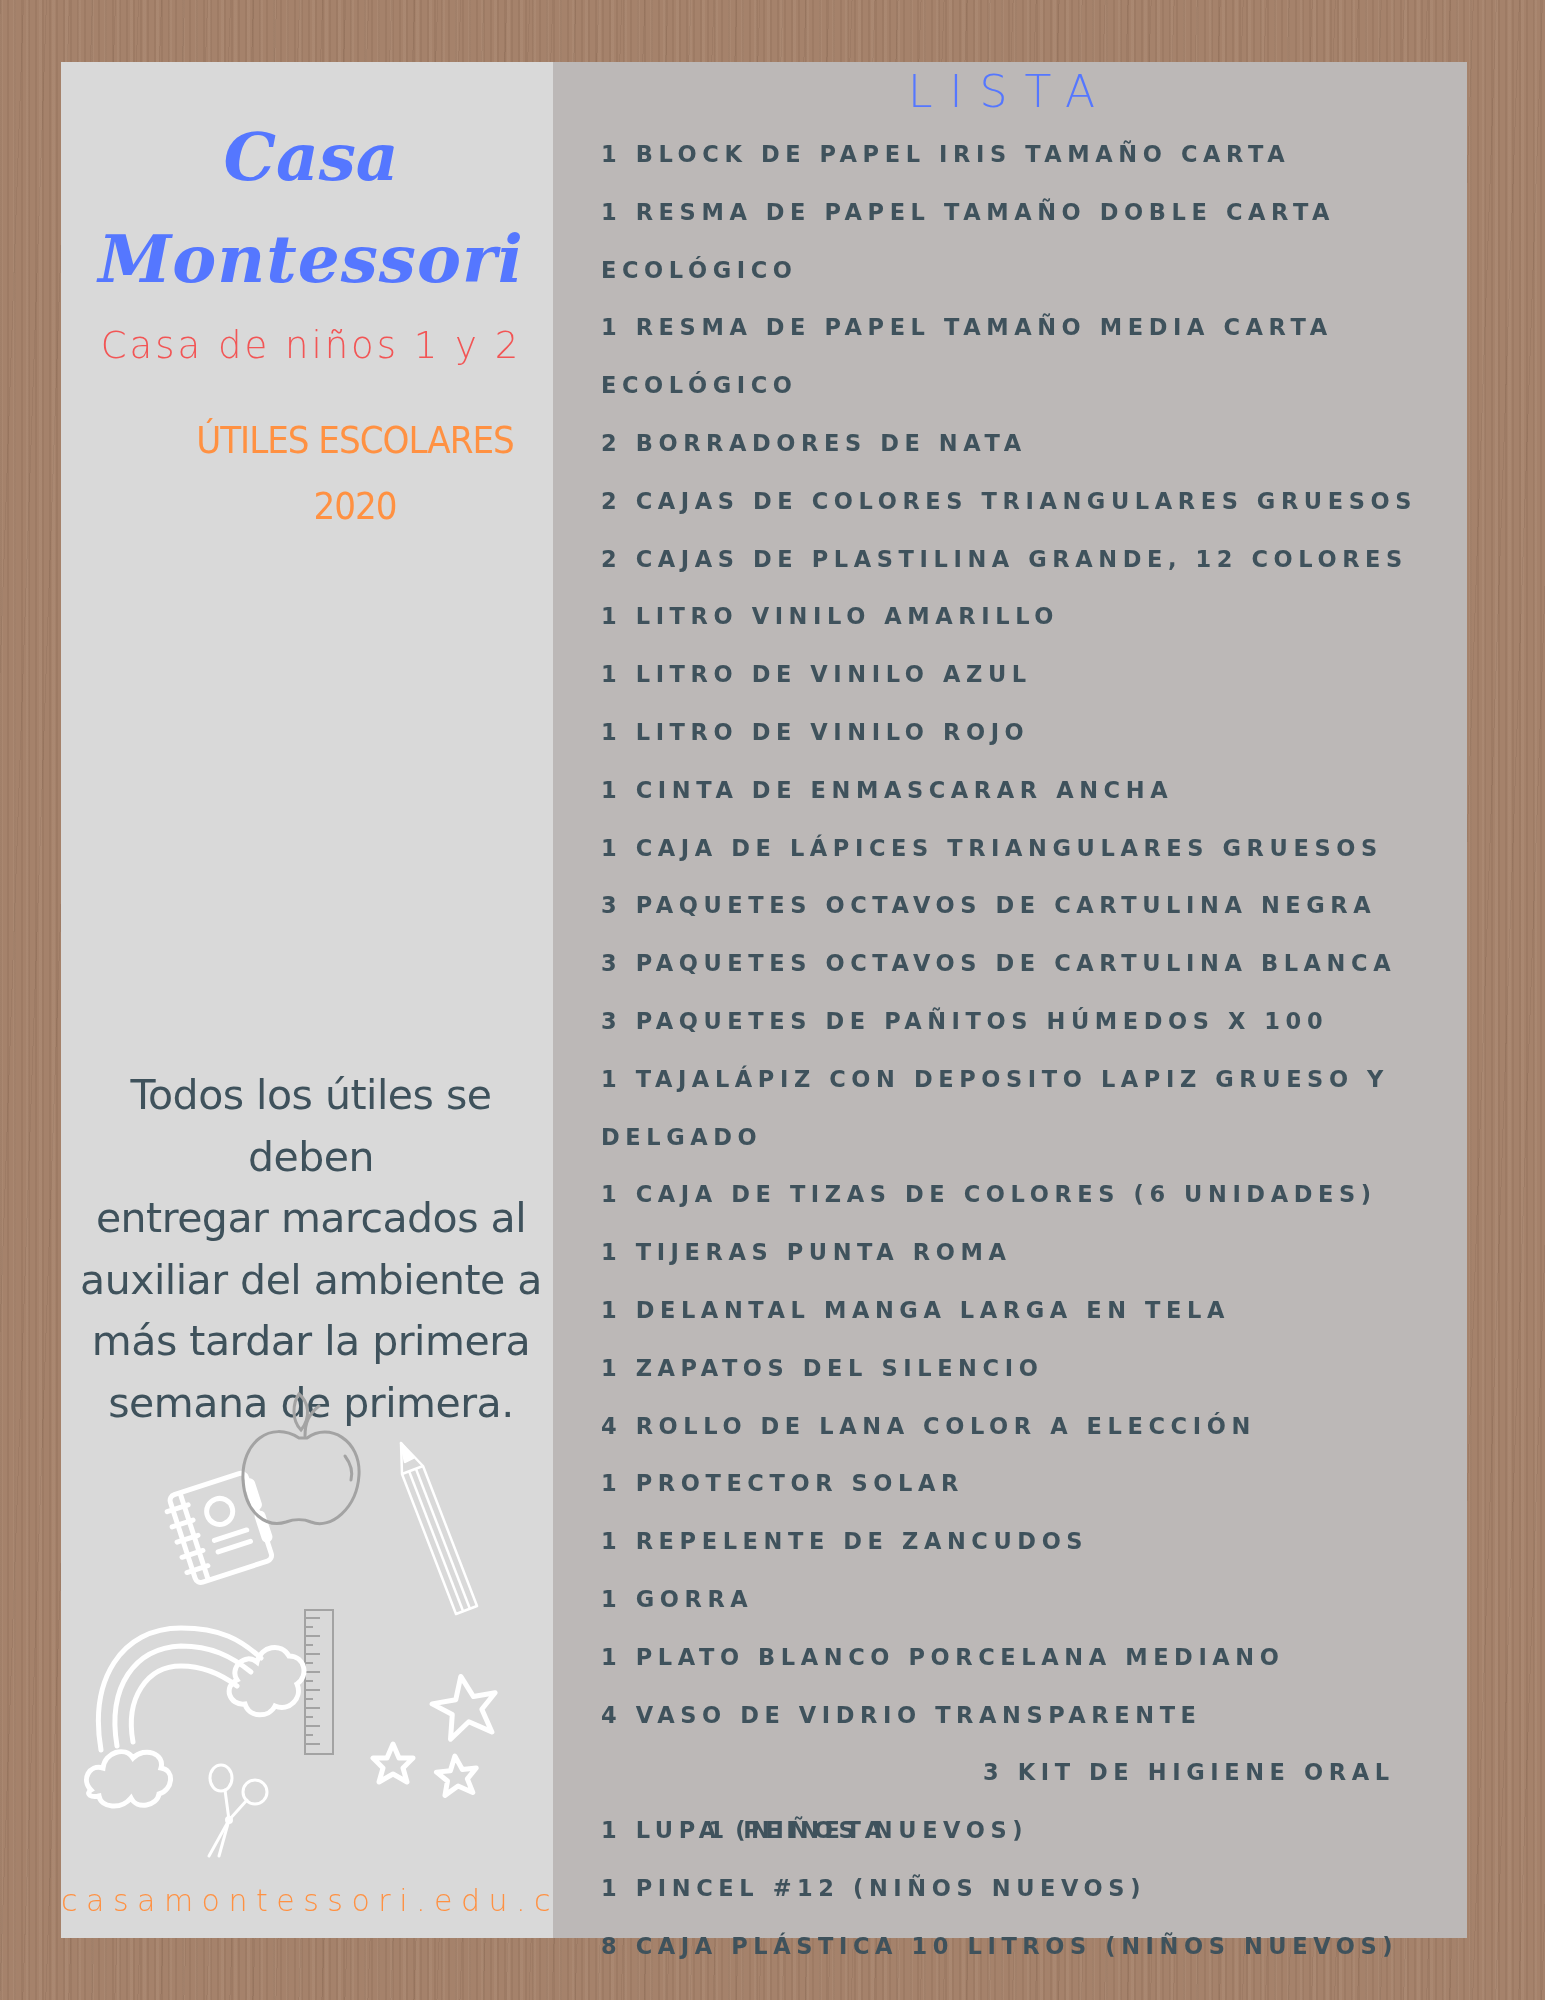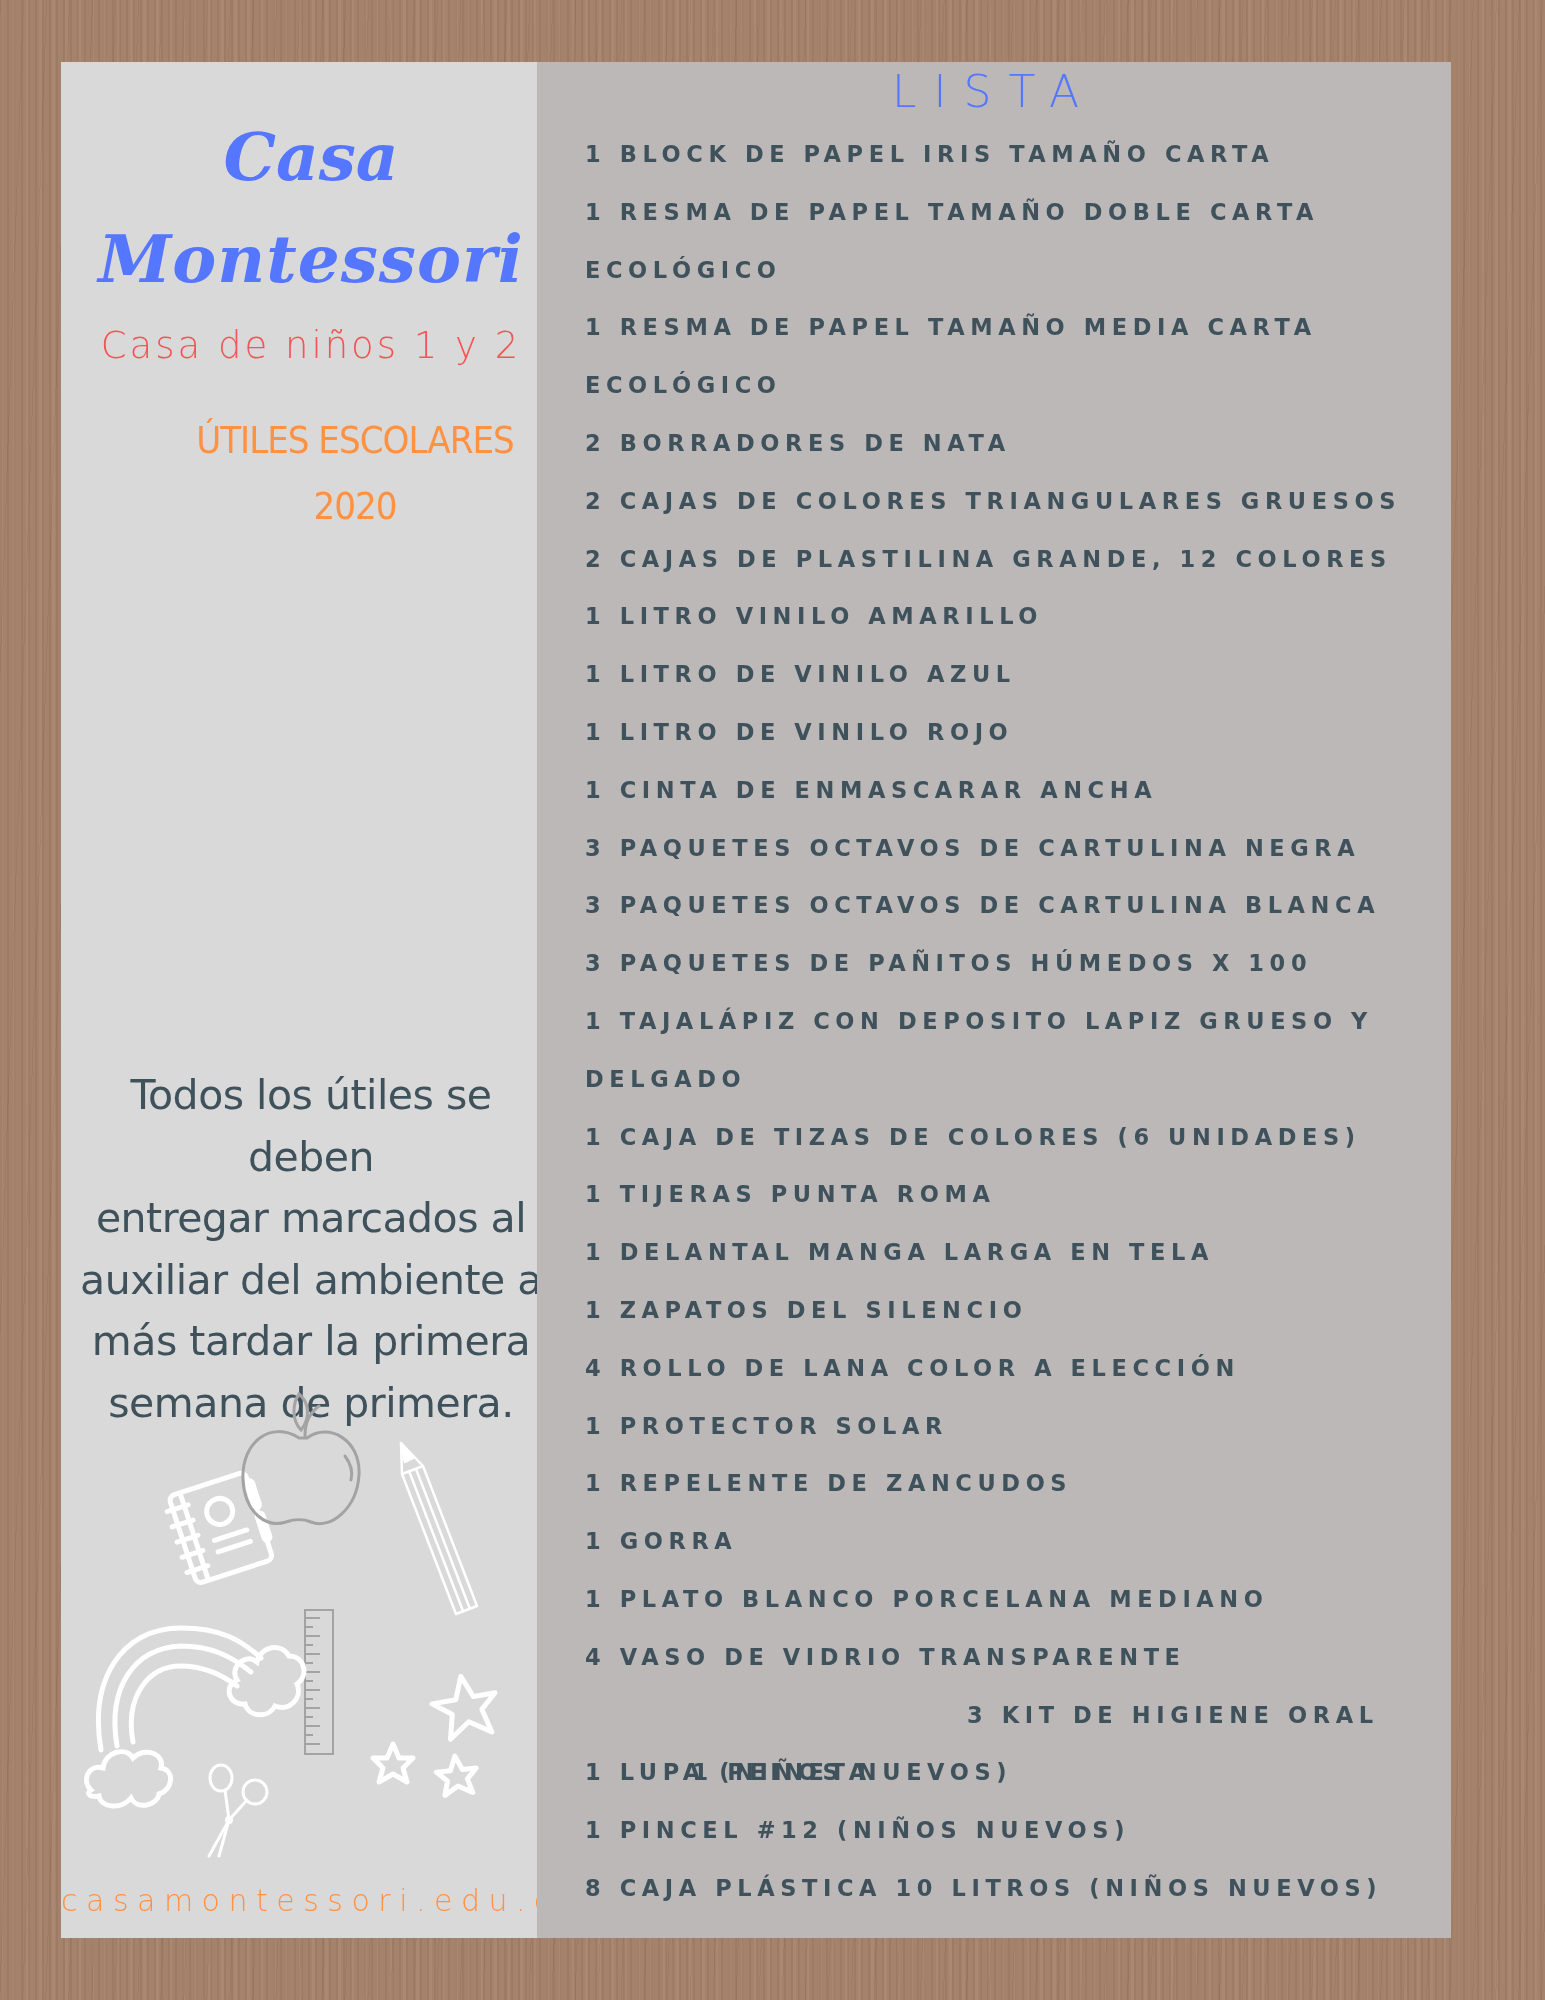--- a/index.html
+++ b/index.html
@@ -11,21 +11,21 @@
         repeating-linear-gradient(90deg, rgba(255,240,220,0.05) 0px, rgba(255,240,220,0.05) 3px, transparent 3px, transparent 13px),
         repeating-linear-gradient(92deg, rgba(70,45,30,0.08) 0px, rgba(70,45,30,0.08) 1px, transparent 1px, transparent 23px);
       font-family: "DejaVu Sans", sans-serif;
     }
     .board { position: absolute; left: 61px; top: 62px; width: 1414px; height: 1876px; }
     .left-panel {
       position: absolute; left: 0; top: 0; width: 500px; height: 100%;
       background: #d9d9d9;
     }
     .right-panel {
-      position: absolute; left: 476px; top: 0; width: 914px; height: 100%;
+      position: absolute; left: 492px; top: 0; width: 914px; height: 100%;
       background: #bcb8b7;
     }
     .brand-title {
       position: absolute; left: 0; width: 500px; text-align: center;
       font-family: "DejaVu Serif", serif; font-style: italic; font-weight: bold;
       color: #5577ff; font-size: 66px; line-height: 1;
     }
     .brand-casa { top: 62px; }
     .brand-montessori { top: 164px; letter-spacing: 1px; }
     .subtitle {
@@ -152,20 +152,21 @@
       <li>ECOLÓGICO</li>
       <li>1 RESMA DE PAPEL TAMAÑO MEDIA CARTA</li>
       <li>ECOLÓGICO</li>
       <li>2 BORRADORES DE NATA</li>
       <li>2 CAJAS DE COLORES TRIANGULARES GRUESOS</li>
       <li>2 CAJAS DE PLASTILINA GRANDE, 12 COLORES</li>
       <li>1 LITRO VINILO AMARILLO</li>
       <li>1 LITRO DE VINILO AZUL</li>
       <li>1 LITRO DE VINILO ROJO</li>
       <li>1 CINTA DE ENMASCARAR ANCHA</li>
+      <li>1 CAJA DE LÁPICES TRIANGULARES GRUESOS</li>
       <li>3 PAQUETES OCTAVOS DE CARTULINA NEGRA</li>
       <li>3 PAQUETES OCTAVOS DE CARTULINA BLANCA</li>
       <li>3 PAQUETES DE PAÑITOS HÚMEDOS X 100</li>
       <li>1 TAJALÁPIZ CON DEPOSITO LAPIZ GRUESO Y</li>
       <li>DELGADO</li>
       <li>1 CAJA DE TIZAS DE COLORES (6 UNIDADES)</li>
       <li>1 TIJERAS PUNTA ROMA</li>
       <li>1 DELANTAL MANGA LARGA EN TELA</li>
       <li>1 ZAPATOS DEL SILENCIO</li>
       <li>4 ROLLO DE LANA COLOR A ELECCIÓN</li>

